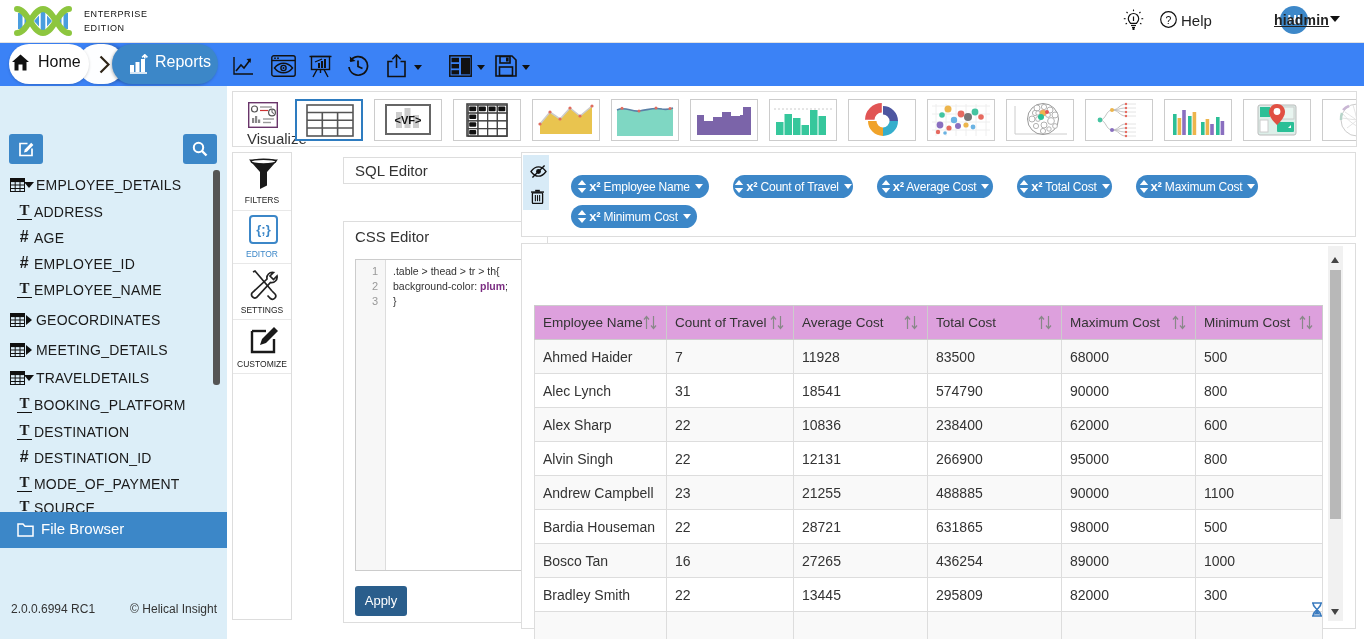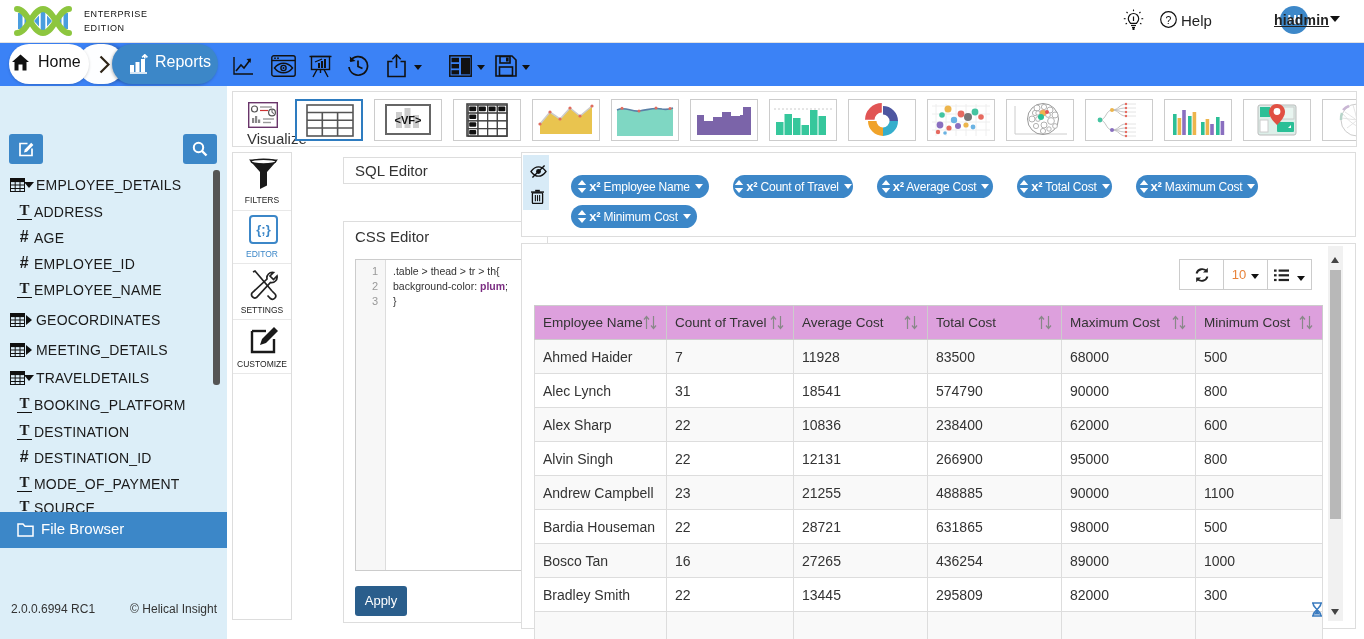--- a/index.html
+++ b/index.html
@@ -611,42 +611,20 @@
           <path d="M5 13 L9.2 8 L0.8 8 Z" fill="#fff"></path>
         </svg><b style="font-size:13px;">x²</b> <span>Maximum Cost</span><span class="pcaret"></span></div>
       <div class="pill" style="left:49px; top:52px; width:126px;"><svg class="sorti" width="10" height="13" viewBox="0 0 10 13">
           <path d="M5 0 L9.2 5 L0.8 5 Z" fill="#fff"></path>
           <path d="M5 13 L9.2 8 L0.8 8 Z" fill="#fff"></path>
         </svg><b style="font-size:13px;">x²</b> <span>Minimum Cost</span><span class="pcaret"></span></div>
     </div>
 </div>
 
 <div id="tablebox">
-  <div class="tb-btns">
-    <div class="tb-btn">
-      <svg style="margin-top:7px" width="16" height="16" viewBox="0 0 16 16">
-        <path d="M2.5 6.5 A6 6 0 0 1 13 4.5" fill="none" stroke="#222" stroke-width="1.9"></path>
-        <path d="M13.8 0.8 L13.8 5.6 L9 5.6 Z" fill="#222"></path>
-        <path d="M13.5 9.5 A6 6 0 0 1 3 11.5" fill="none" stroke="#222" stroke-width="1.9"></path>
-        <path d="M2.2 15.2 L2.2 10.4 L7 10.4 Z" fill="#222"></path>
-      </svg>
-    </div>
-    <div class="tb-btn"><span style="color:#e8833a">10</span><span style="display:inline-block; width:0; height:0; border-left:4px solid transparent; border-right:4px solid transparent; border-top:5px solid #111; margin-left:5px; margin-bottom:0px;"></span></div>
-    <div class="tb-btn">
-      <svg style="margin-top:9px" width="15" height="13" viewBox="0 0 15 13">
-        <rect x="0" y="0.5" width="2.6" height="2.2" fill="#222"></rect>
-          <rect x="4.6" y="0.5" width="10.4" height="2.2" fill="#222"></rect>
-        <rect x="0" y="5.2" width="2.6" height="2.2" fill="#222"></rect>
-          <rect x="4.6" y="5.2" width="10.4" height="2.2" fill="#222"></rect>
-        <rect x="0" y="9.9" width="2.6" height="2.2" fill="#222"></rect>
-          <rect x="4.6" y="9.9" width="10.4" height="2.2" fill="#222"></rect>
-      </svg>
-      <span style="display:inline-block; width:0; height:0; border-left:4px solid transparent; border-right:4px solid transparent; border-top:5px solid #111; margin-left:4px; margin-bottom:1px;"></span>
-    </div>
-  </div>
   <table class="rep" id="reptable">
       <tbody>
         <tr>
           <th style="width:132px">Employee Name<svg class="sort" width="16" height="17" viewBox="0 0 16 17">
               <path d="M4.5 15 L4.5 3 M2 5.5 L4.5 2.5 L7 5.5" stroke="#888" stroke-width="1.2" fill="none"></path>
               <path d="M11.5 2 L11.5 14 M9 11.5 L11.5 14.5 L14 11.5" stroke="#888" stroke-width="1.2" fill="none"></path>
             </svg></th>
           <th style="width:127px">Count of Travel<svg class="sort" width="16" height="17" viewBox="0 0 16 17">
               <path d="M4.5 15 L4.5 3 M2 5.5 L4.5 2.5 L7 5.5" stroke="#888" stroke-width="1.2" fill="none"></path>
               <path d="M11.5 2 L11.5 14 M9 11.5 L11.5 14.5 L14 11.5" stroke="#888" stroke-width="1.2" fill="none"></path>

